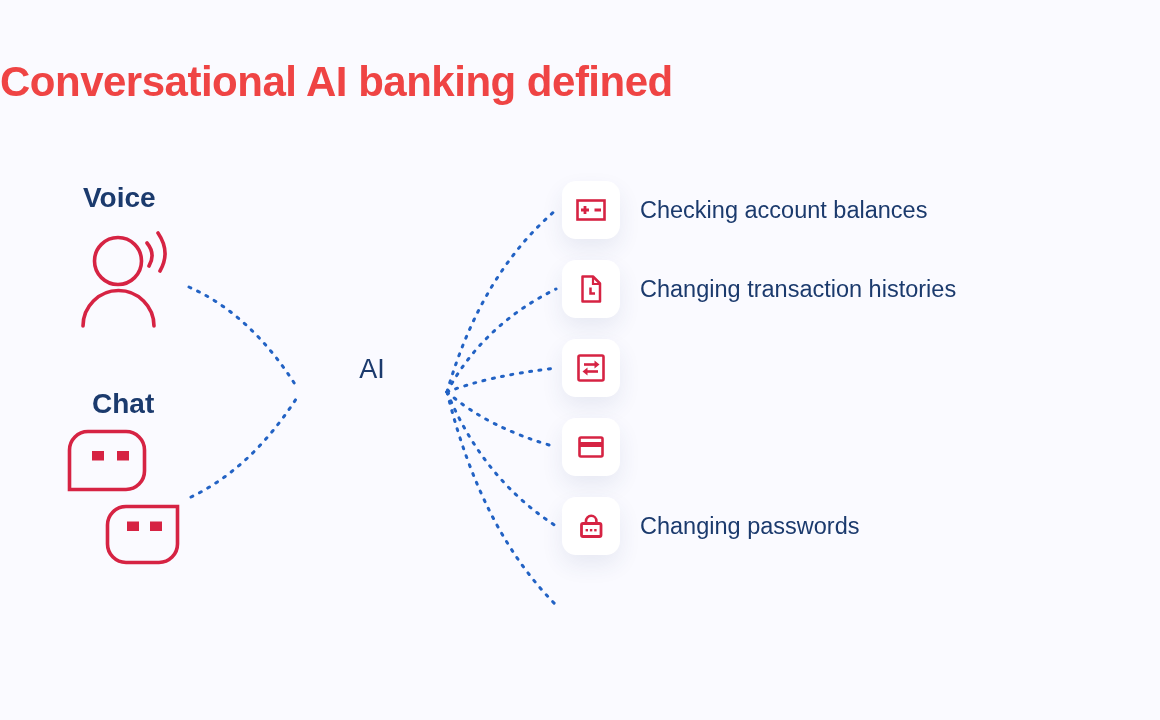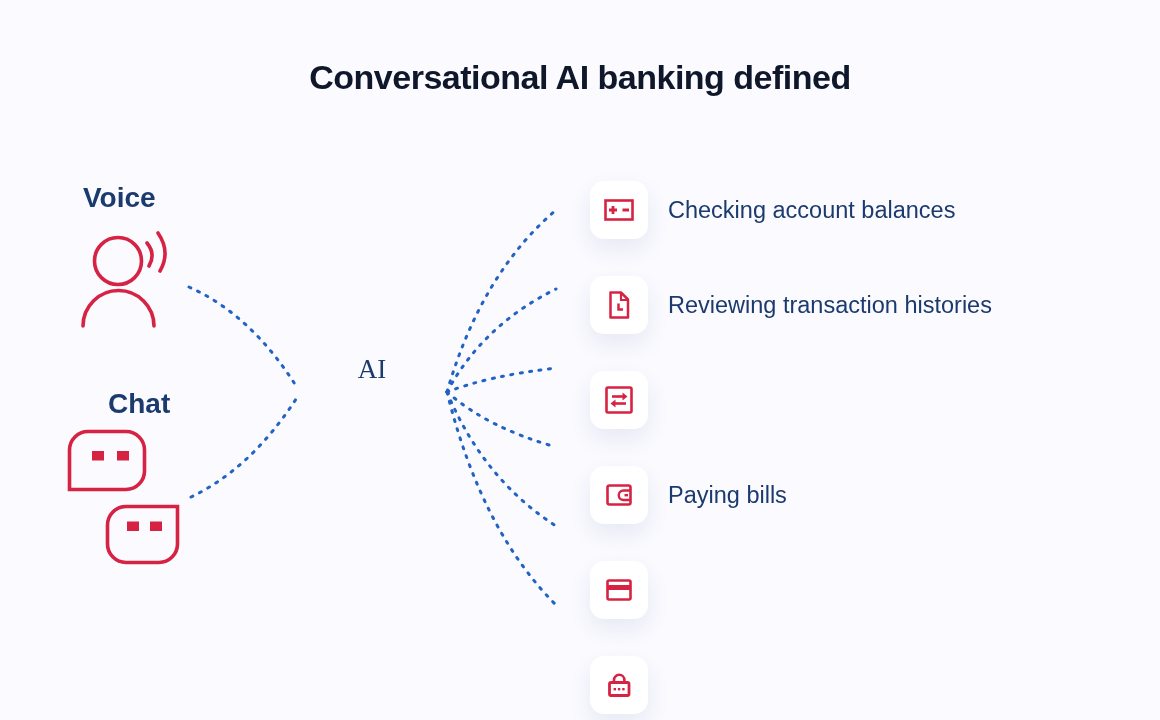--- a/index.html
+++ b/index.html
@@ -1,33 +1,33 @@
 <!DOCTYPE html>
 <html><head>
 <meta charset="utf-8">
 <style>
   html,body{margin:0;padding:0;background:#fafaff;}
   .canvas{
     position:relative;width:1160px;height:720px;background:#fafaff;
     font-family:"Liberation Sans",sans-serif;overflow:hidden;
   }
   .title{
-    position:absolute;top:58px;left:0;width:100%;margin:0;text-align:center;
-    font-size:34px;font-weight:800;color:#0f172a;letter-spacing:-0.5px;
+    position:absolute;top:58px;left:0;width:100%;margin:0;text-align:left;
+    font-size:42px;font-weight:800;color:#ef4444;letter-spacing:-0.5px;
   }
   .connectors{position:absolute;left:0;top:0;width:1160px;height:720px;}
   .src-label{position:absolute;font-size:28px;font-weight:700;color:#1b3a6d;}
   .voice-label{left:83px;top:182px;}
-  .chat-label{left:108px;top:388px;}
+  .chat-label{left:92px;top:388px;}
   .abs{position:absolute;}
   .engine{
     position:absolute;left:306px;top:349px;width:132px;text-align:center;
-    font-size:27px;font-weight:500;color:#1b3a6d;line-height:40px;font-family:Liberation Serif, serif;
+    font-size:27px;font-weight:500;color:#1b3a6d;line-height:40px;
   }
-  .cap-list{position:absolute;left:590px;top:181px;display:flex;flex-direction:column;gap:37px;}
+  .cap-list{position:absolute;left:562px;top:181px;display:flex;flex-direction:column;gap:21px;}
   .cap-row{display:flex;align-items:center;gap:20px;}
   .cap-card{
     width:58px;height:58px;background:#ffffff;border-radius:14px;flex:0 0 auto;
     box-shadow:0 10px 22px rgba(44,63,120,0.09);
     display:flex;align-items:center;justify-content:center;
   }
   .cap-label{font-size:23.5px;font-weight:500;color:#1b3a6d;white-space:nowrap;}
 </style>
 </head>
 <body>
@@ -84,61 +84,52 @@
     </div>
 
     <div class="cap-row">
       <div class="cap-card">
         <svg width="32" height="32" viewBox="0 0 32 32" fill="none" stroke="#d62343">
           <path d="M7.5 3.5 H18 L25 10.5 V28.5 H7.5 Z" stroke-width="2.5" stroke-linejoin="round"></path>
           <path d="M18 4 V11 H25" stroke-width="2.2"></path>
           <path d="M15.5 14.5 V20.5 H20" stroke-width="2.5"></path>
         </svg>
       </div>
-      <span class="cap-label">Reviewing transaction histories</span>
+      <span class="cap-label">Changing transaction histories</span>
     </div>
 
     <div class="cap-row">
       <div class="cap-card">
         <svg width="32" height="32" viewBox="0 0 32 32" fill="none" stroke="#d62343">
           <rect x="3.5" y="3.5" width="25" height="25" rx="1.5" stroke-width="2.6"></rect>
           <path d="M9 12.5 H20" stroke-width="2.6"></path>
           <path d="M19.5 8.5 L24.5 12.5 L19.5 16.5 Z" fill="#d62343" stroke="none"></path>
           <path d="M23 19.5 H12" stroke-width="2.6"></path>
           <path d="M12.5 15.5 L7.5 19.5 L12.5 23.5 Z" fill="#d62343" stroke="none"></path>
         </svg>
       </div>
     </div>
 
-    <div class="cap-row">
-      <div class="cap-card">
-        <svg width="32" height="32" viewBox="0 0 32 32" fill="none" stroke="#d62343">
-          <rect x="4.5" y="6.5" width="23" height="19" rx="2" stroke-width="2.6"></rect>
-          <path d="M27.5 11.5 H20.5 A4.75 4.75 0 0 0 20.5 21 H27.5" stroke-width="2.4"></path>
-          <path d="M25 16.2 H21.5" stroke-width="2.4"></path>
-        </svg>
-      </div>
-      <span class="cap-label">Paying bills</span>
-    </div>
 
     <div class="cap-row">
       <div class="cap-card">
         <svg width="32" height="32" viewBox="0 0 32 32" fill="none" stroke="#d62343">
           <rect x="4.5" y="6.5" width="23" height="19" rx="1.5" stroke-width="2.6"></rect>
           <rect x="4.5" y="11" width="23" height="5" fill="#d62343" stroke="none"></rect>
         </svg>
       </div>
     </div>
 
     <div class="cap-row">
       <div class="cap-card">
         <svg width="32" height="32" viewBox="0 0 32 32" fill="none" stroke="#d62343">
           <path d="M11 13.5 V11 A5.2 5.2 0 0 1 21.4 11 V13.5" stroke-width="2.6"></path>
           <rect x="6.5" y="13.5" width="19.5" height="13" rx="1.5" stroke-width="2.8"></rect>
           <rect x="10.6" y="19" width="2.4" height="2.4" fill="#d62343" stroke="none"></rect>
           <rect x="14.9" y="19" width="2.4" height="2.4" fill="#d62343" stroke="none"></rect>
           <rect x="19.2" y="19" width="2.4" height="2.4" fill="#d62343" stroke="none"></rect>
         </svg>
       </div>
+      <span class="cap-label">Changing passwords</span>
     </div>
 
   </div>
 </div>
 
 </body></html>

